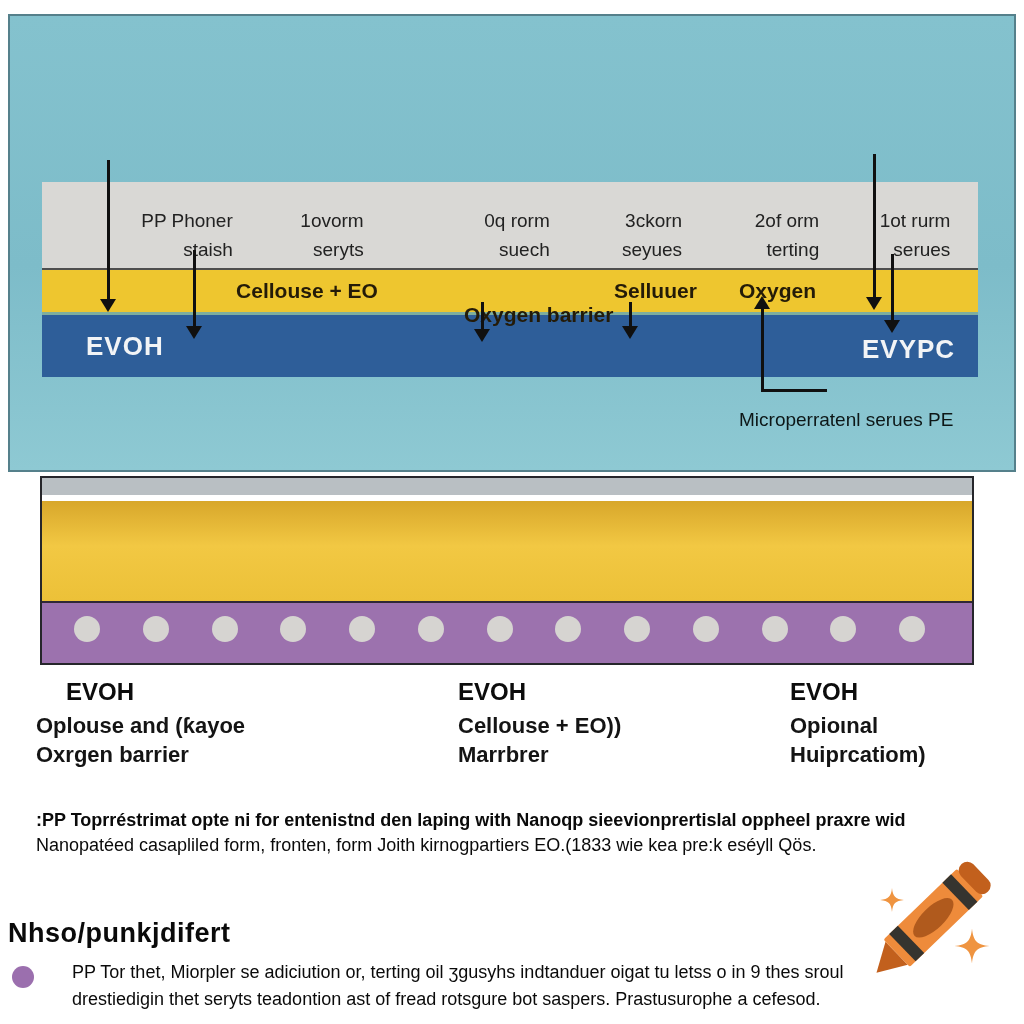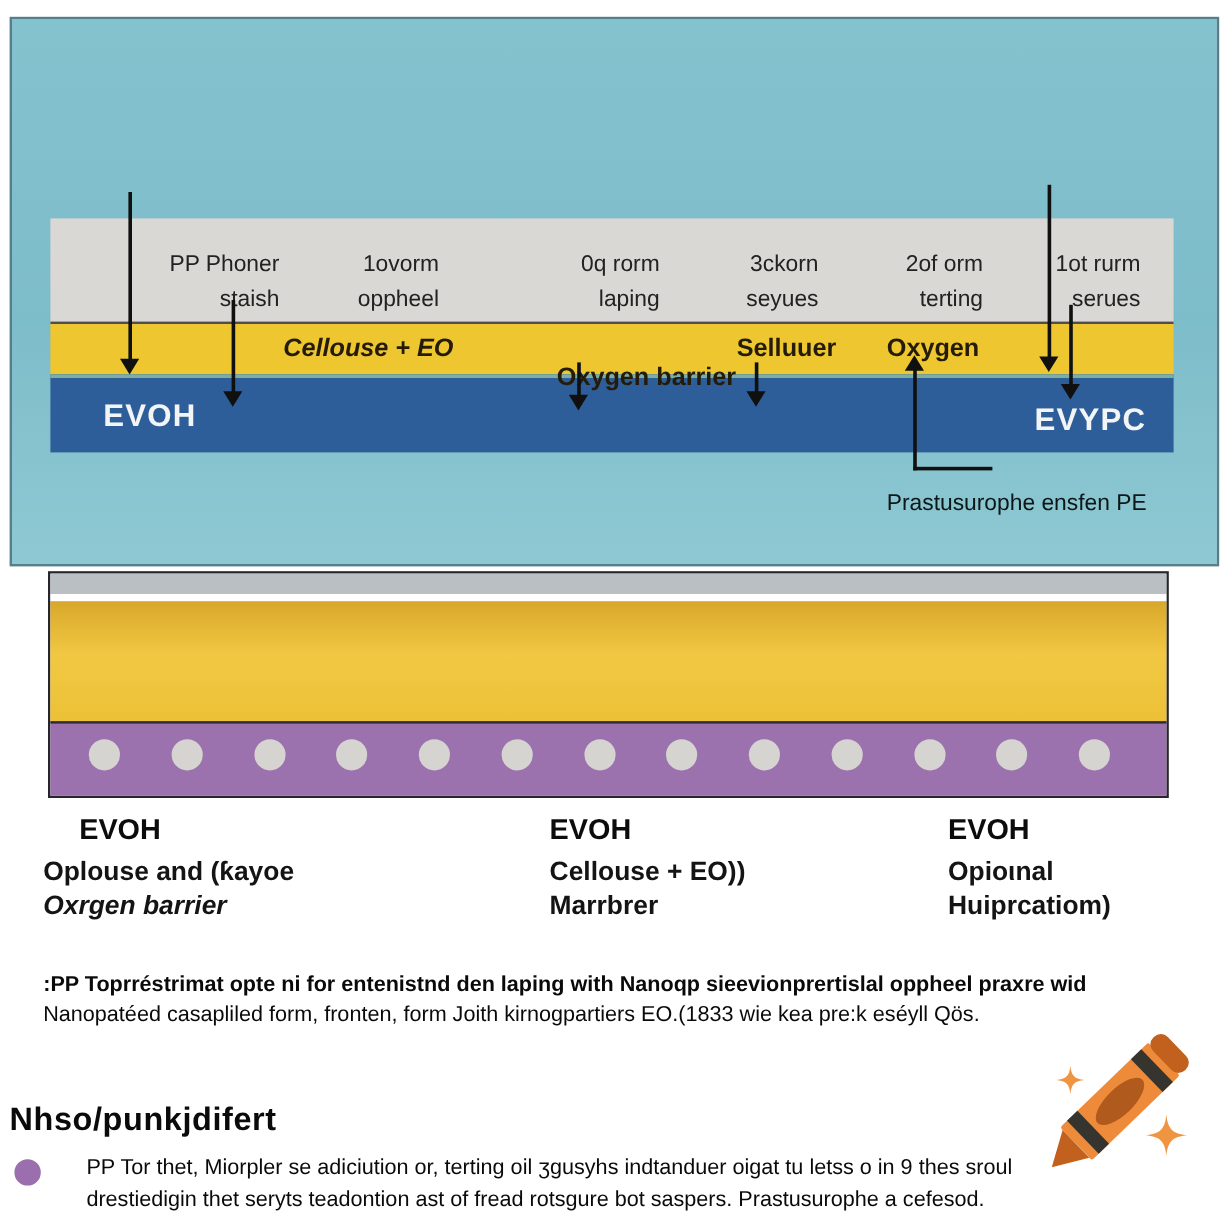--- a/index.html
+++ b/index.html
@@ -75,40 +75,40 @@
   <div class="abs strip strip-gray" style="left:32px;top:166px;"></div>
   <div class="abs strip strip-yellow" style="left:32px;top:254px;"></div>
   <div class="abs strip strip-blue" style="left:32px;top:296px;"></div>
 
   <div class="gray-label" style="left:177px;top:190px;">
     <div>PP Phoner</div>
     <div>staish</div>
   </div>
   <div class="gray-label" style="left:322px;top:190px;">
     <div>1ovorm</div>
-    <div>oppheel</div>
+    <div>seryts</div>
   </div>
   <div class="gray-label" style="left:507px;top:190px;">
     <div>0q rorm</div>
-    <div>laping</div>
+    <div>suech</div>
   </div>
   <div class="gray-label" style="left:642px;top:190px;">
     <div>3ckorn</div>
     <div>seyues</div>
   </div>
   <div class="gray-label" style="left:777px;top:190px;">
     <div>2of orm</div>
     <div>terting</div>
   </div>
   <div class="gray-label" style="left:905px;top:190px;">
     <div>1ot rurm</div>
     <div>serues</div>
   </div>
 
-  <div class="yellow-label" style="left:297px;top:263px;transform:translateX(-50%);font-style:italic;">Cellouse + EO</div>
+  <div class="yellow-label" style="left:297px;top:263px;transform:translateX(-50%);">Cellouse + EO</div>
   <div class="yellow-label" style="left:454px;top:263px;margin-top:24px;">Oxygen barrier</div>
   <div class="yellow-label" style="left:604px;top:263px;">Selluuer</div>
   <div class="yellow-label" style="left:729px;top:263px;">Oxygen</div>
 
   <div class="blue-label" style="left:76px;top:315px;">EVOH</div>
   <div class="blue-label" style="left:852px;top:318px;">EVYPC</div>
 
   <div class="aline" style="left:97px;top:144px;height:140px;"></div>
   <div class="ahead-down" style="left:90px;top:283px;"></div>
 
@@ -124,21 +124,21 @@
   <div class="ahead-up" style="left:744px;top:280px;"></div>
   <div class="aline" style="left:751px;top:292px;height:84px;"></div>
   <div class="hline" style="left:751px;top:373px;width:66px;"></div>
 
   <div class="aline" style="left:863px;top:138px;height:144px;"></div>
   <div class="ahead-down" style="left:856px;top:281px;"></div>
 
   <div class="aline" style="left:881px;top:238px;height:68px;"></div>
   <div class="ahead-down" style="left:874px;top:304px;"></div>
 
-  <div class="annotation" style="left:729px;top:393px;">Prastusurophe ensfen PE</div>
+  <div class="annotation" style="left:729px;top:393px;">Microperratenl serues PE</div>
 </div>
 
 <div class="abs stack">
   <div class="stack-sliver"></div>
   <div class="stack-gap"></div>
   <div class="stack-yellow"></div>
   <div class="stack-purple" id="purple-layer">
       <div class="dot" style="left: 32px;"></div>
       <div class="dot" style="left: 100.75px;"></div>
       <div class="dot" style="left: 169.5px;"></div>
@@ -150,21 +150,21 @@
       <div class="dot" style="left: 582px;"></div>
       <div class="dot" style="left: 650.75px;"></div>
       <div class="dot" style="left: 719.5px;"></div>
       <div class="dot" style="left: 788.25px;"></div>
       <div class="dot" style="left: 857px;"></div>
     </div>
 </div>
 
 <div class="col-title" style="left:66px;top:678px;">EVOH</div>
 <div class="col-line" style="left:36px;top:713px;">Oplouse and (ƙayoe</div>
-<div class="col-line" style="left:36px;top:742px;font-style:italic;">Oxrgen barrier</div>
+<div class="col-line" style="left:36px;top:742px;">Oxrgen barrier</div>
 
 <div class="col-title" style="left:458px;top:678px;">EVOH</div>
 <div class="col-line" style="left:458px;top:713px;">Cellouse + EO))</div>
 <div class="col-line" style="left:458px;top:742px;">Marrbrer</div>
 
 <div class="col-title" style="left:790px;top:678px;">EVOH</div>
 <div class="col-line" style="left:790px;top:713px;">Opioιnal</div>
 <div class="col-line" style="left:790px;top:742px;text-align:right;">Huiprcatiom)</div>
 
 <div class="para-line" style="left:36px;top:810px;font-weight:bold;">:PP Toprréstrimat opte ni for entenistnd den laping with Nanoqp sieevionprertislal oppheel praxre wid</div>

